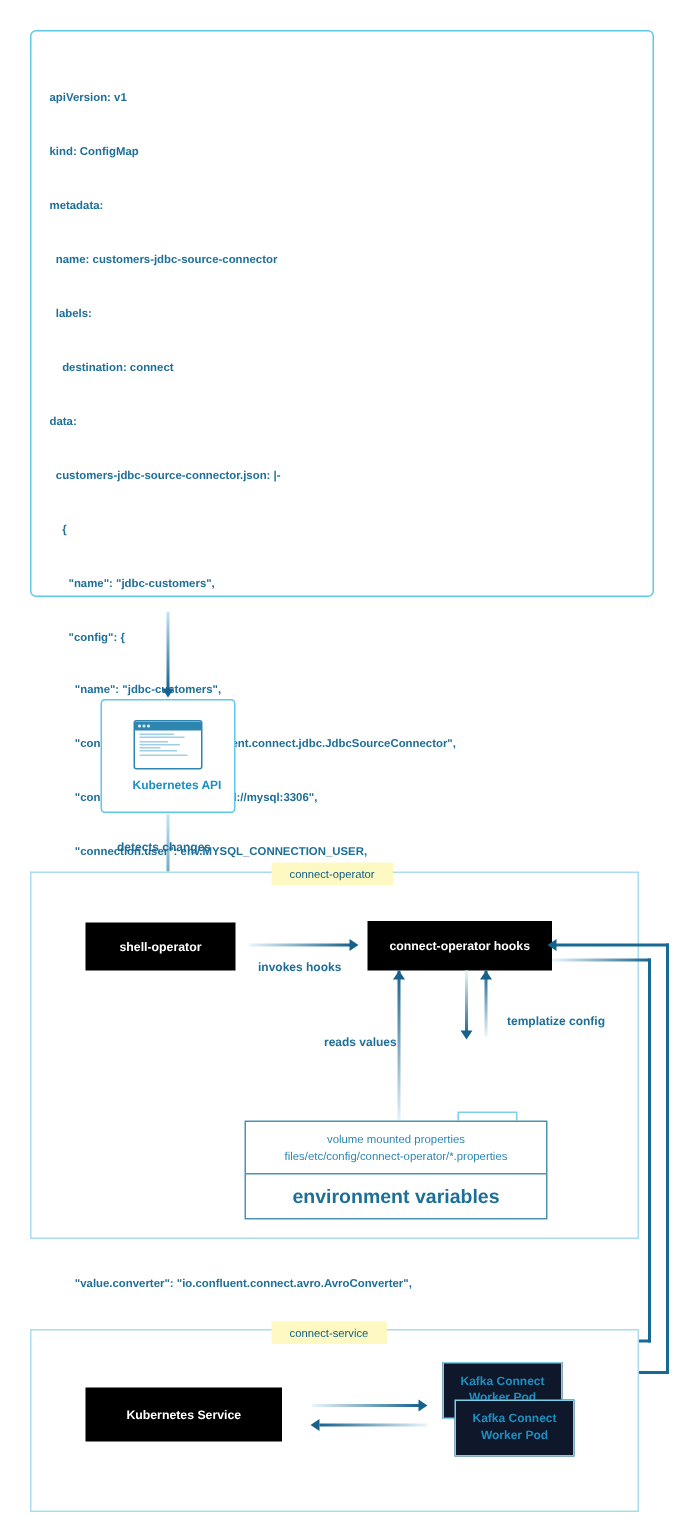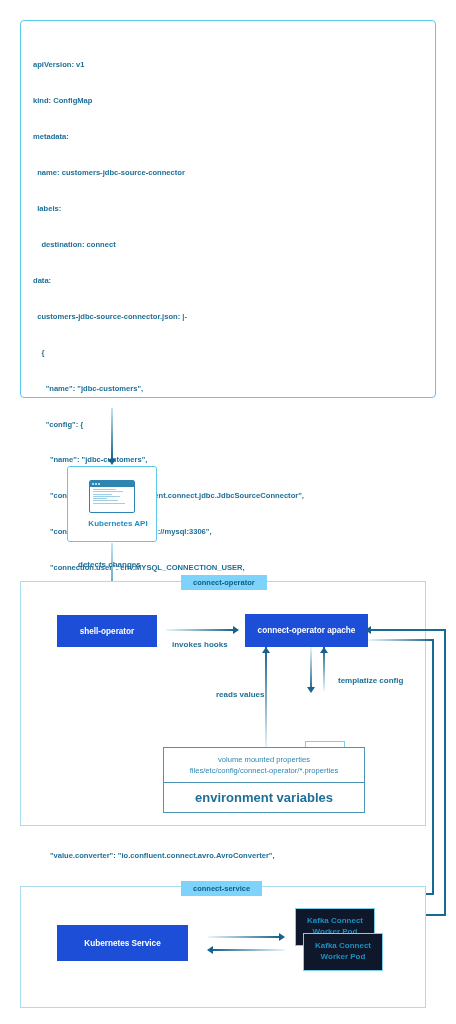--- a/index.html
+++ b/index.html
@@ -108,31 +108,31 @@
   .box-caption { font-size: 8px; font-weight: bold; color: #1e8fc0; margin-left: 12px; }
 
   
   .region {
     position: absolute;
     border: 1.2px solid #a9dcef;
     background: #ffffff;
   }
   .region-tag {
     position: absolute;
-    background: #7dd3fc;
+    background: #fef9c3;
     color: #0f5c80;
-    font-size: 7.5px; font-weight: bold;
+    font-size: 7.5px; font-weight: normal;
     padding: 3px 12px;
     white-space: nowrap;
   }
 
   
   .node-fill {
     position: absolute;
-    background: #1d4ed8;
+    background: #000000;
     color: #ffffff;
     font-size: 8.2px; font-weight: bold;
     display: flex; align-items: center; justify-content: center;
     text-align: center;
   }
   .node-outline {
     position: absolute;
     background: #ffffff;
     border: 1.3px solid #7fcfe8;
     color: #1e6f97;
@@ -230,21 +230,21 @@
 
   <div class="vline" style="left:111px; top:543px; height:85px;"></div>
   <div class="arrowhead-down" style="left:108px; top:625px;"></div>
   <div class="edge-label" style="left:78px; top:560px;">detects changes</div>
 
   <div class="region" style="left:20px; top:581px; width:406px; height:245px;"></div>
   <div class="region-tag" style="left:181px; top:575px;">connect-operator</div>
 
   <div class="node-fill" style="left:57px; top:615px; width:100px; height:32px;">shell-operator</div>
 
-  <div class="node-fill" style="left:245px; top:614px; width:123px; height:33px;">connect-operator apache</div>
+  <div class="node-fill" style="left:245px; top:614px; width:123px; height:33px;">connect-operator hooks</div>
 
   <div class="hgrad-r" style="left:166px; top:629px; width:68px;"></div>
   <div class="arrowhead-right" style="left:233px; top:626px;"></div>
   <div class="edge-label" style="left:172px; top:640px;">invokes hooks</div>
 
   <div class="vgrad-up" style="left:265px; top:647px; height:103px;"></div>
   <div class="arrowhead-up" style="left:262px; top:647px;"></div>
   <div class="edge-label" style="left:216px; top:690px;">reads values</div>
 
   <div class="vgrad-dn" style="left:310px; top:647px; height:44px;"></div>

